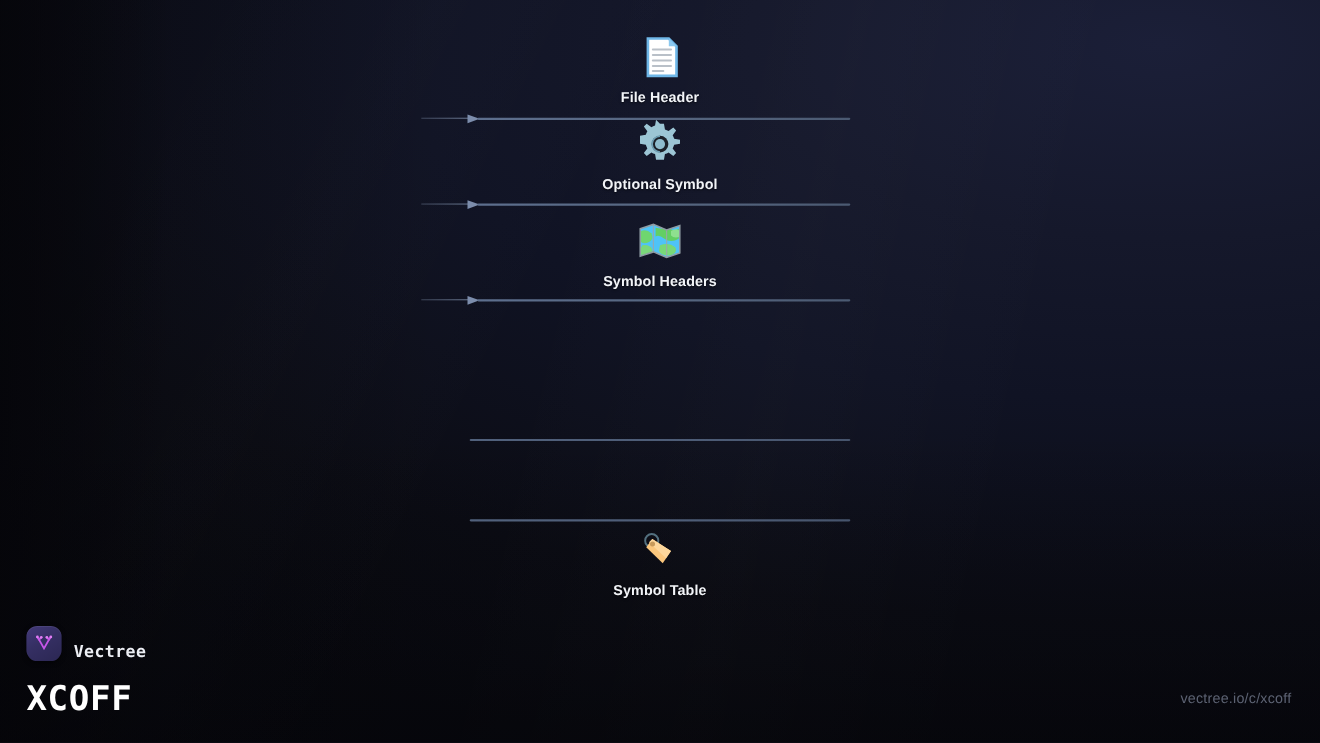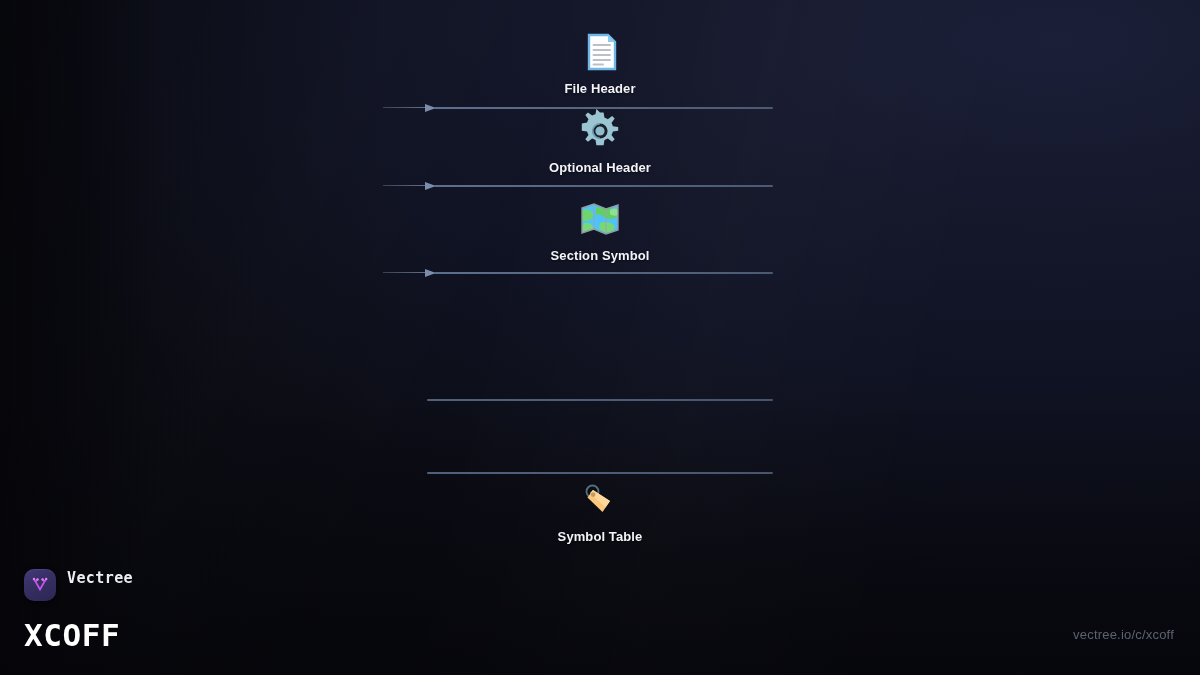--- a/index.html
+++ b/index.html
@@ -113,21 +113,21 @@
   .ico { display: block; }
 
   
   .brand {
     position: absolute;
     left: 24px;
     bottom: 22px;
   }
   .brand-row {
     display: flex;
-    align-items: flex-start;
+    align-items: flex-end;
     gap: 11px;
   }
   .brand-logo {
     width: 32px; height: 32px;
     border-radius: 10px;
     background: linear-gradient(150deg, #433a7a 0%, #352f63 45%, #2b2753 100%);
     box-shadow: 0 1px 4px rgba(0,0,0,0.5), inset 0 1px 0 rgba(255,255,255,0.07);
     display: flex;
     align-items: center;
     justify-content: center;
@@ -194,21 +194,21 @@
     <div class="node-icon">
       <svg class="ico" width="44" height="44" viewBox="0 0 44 44">
         <g fill="#9cc5d4">
           <path d="M22 3.5 l3.6 0 0.9 5.3 a14 14 0 0 1 3.3 1.4 l4.3-3.2 2.6 2.6 -3.2 4.3 a14 14 0 0 1 1.4 3.3 l5.3 0.9 0 3.6 -5.3 0.9 a14 14 0 0 1-1.4 3.3 l3.2 4.3 -2.6 2.6 -4.3-3.2 a14 14 0 0 1-3.3 1.4 l-0.9 5.3 -3.6 0 -3.6 0 -0.9-5.3 a14 14 0 0 1-3.3-1.4 l-4.3 3.2 -2.6-2.6 3.2-4.3 a14 14 0 0 1-1.4-3.3 l-5.3-0.9 0-3.6 0-3.6 5.3-0.9 a14 14 0 0 1 1.4-3.3 l-3.2-4.3 2.6-2.6 4.3 3.2 a14 14 0 0 1 3.3-1.4 l0.9-5.3 z"></path>
         </g>
         <circle cx="22" cy="22" r="7.6" fill="#1c2028"></circle>
         <circle cx="22" cy="22" r="4.6" fill="#8fbccd"></circle>
         <path d="M22 14.8 a7.2 7.2 0 0 0 0 14.4" fill="none" stroke="#6f9fb4" stroke-width="1.6"></path>
       </svg>
     </div>
-    <div class="node-label">Optional Header</div>
+    <div class="node-label">Optional Symbol</div>
   </div>
 
   <div class="conn" style="left:383px; top:167px; width:390px;">
     <div class="tail"></div>
       <div class="head"></div>
     <div class="shaft" style="width:339px;"></div>
   </div>
 
   <div class="node" style="top:185px;">
     <div class="node-icon">
@@ -224,21 +224,21 @@
           <path d="M3 12 q6 -4 11 1 q3 5 -2 8 q-6 3 -9 -2 z" fill="#6fd66f"></path>
           <path d="M6 24 q7 -1 9 4 q1 5 -5 6 q-6 0 -7 -5 z" fill="#7ad87a"></path>
           <path d="M18 8 q8 2 12 0 q5 4 9 1 l0 9 q-7 4 -13 0 q-5 -4 -8 -2 z" fill="#63cf63"></path>
           <path d="M22 24 q8 -3 14 2 q2 5 -4 7 q-9 1 -11 -4 z" fill="#78d878"></path>
           <path d="M32 11 q5 -3 8 0 l0 5 q-5 2 -8 -1 z" fill="#8fe08f"></path>
         </g>
         <path d="M16 5 L16 30 M28 10 L28 35" stroke="#9aa6ad" stroke-width="1.1" fill="none" opacity="0.85"></path>
         <path d="M4 9 L16 5 L28 10 L40 6 L40 31 L28 35 L16 30 L4 34 Z" fill="none" stroke="#8e9aa2" stroke-width="1.4"></path>
       </svg>
     </div>
-    <div class="node-label">Section Symbol</div>
+    <div class="node-label">Symbol Headers</div>
   </div>
 
   <div class="conn" style="left:383px; top:254px; width:390px;">
     <div class="tail"></div>
       <div class="head"></div>
     <div class="shaft" style="width:339px;"></div>
   </div>
 
 
   <div class="divider" style="left:427px; top:387px; width:346px;"></div>

